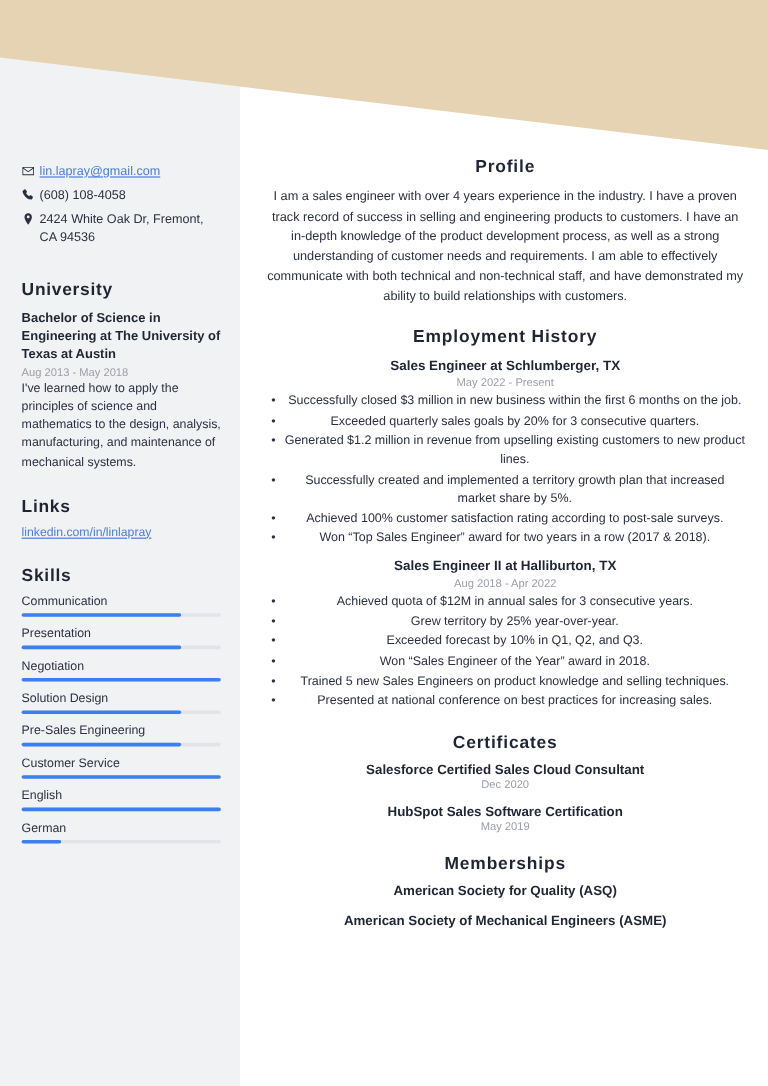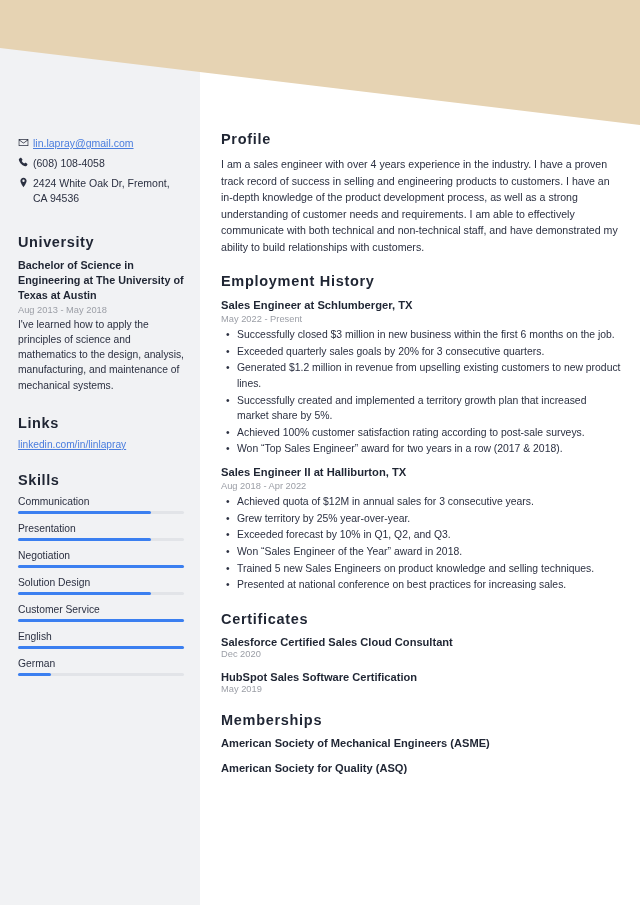--- a/index.html
+++ b/index.html
@@ -88,21 +88,21 @@
 
   
   .main {
     position: absolute; left: 221px; top: 0; width: 400px;
     padding-top: 131px; z-index: 2;
   }
   .main-heading {
     font-size: 14.5px; font-weight: bold; letter-spacing: .7px;
     color: #1f2533; margin-bottom: 9px;
   }
-  .section { margin-bottom: 18px; }
+  .section { margin-bottom: 18px; text-align: center; }
   .profile-text { font-size: 10.6px; line-height: 1.56; color: #2b3041; }
 
   .job-head {
     font-size: 11.2px; font-weight: bold; color: #1f2533; line-height: 1.35;
   }
   .job-date { font-size: 9.3px; color: #9b9ea6; margin: 1px 0 3px 0; }
   ul.bullets { list-style: none; margin: 0 0 8px 0; padding: 0; }
   ul.bullets li {
     position: relative; padding-left: 16px;
     font-size: 10.4px; line-height: 1.5; color: #2b3041; margin-bottom: 1px;
@@ -186,20 +186,26 @@
           </div>
       </div>
       <div class="skill">
         <div class="skill-name">Negotiation</div>
         <div class="skill-track">
             <div class="skill-fill" style="width: 100%;"></div>
           </div>
       </div>
       <div class="skill">
         <div class="skill-name">Solution Design</div>
+        <div class="skill-track">
+            <div class="skill-fill" style="width: 80%;"></div>
+          </div>
+      </div>
+      <div class="skill">
+        <div class="skill-name">Pre-Sales Engineering</div>
         <div class="skill-track">
             <div class="skill-fill" style="width: 80%;"></div>
           </div>
       </div>
       <div class="skill">
         <div class="skill-name">Customer Service</div>
         <div class="skill-track">
             <div class="skill-fill" style="width: 100%;"></div>
           </div>
       </div>
@@ -266,18 +272,18 @@
         <div class="cert-date">Dec 2020</div>
       </div>
       <div class="cert-block">
         <div class="cert-title">HubSpot Sales Software Certification</div>
         <div class="cert-date">May 2019</div>
       </div>
     </div>
 
     <div class="section">
       <div class="main-heading">Memberships</div>
+      <div class="member-item">American Society for Quality (ASQ)</div>
       <div class="member-item">American Society of Mechanical Engineers (ASME)</div>
-      <div class="member-item">American Society for Quality (ASQ)</div>
     </div>
 
   </div>
 </div>
 
 </body></html>

